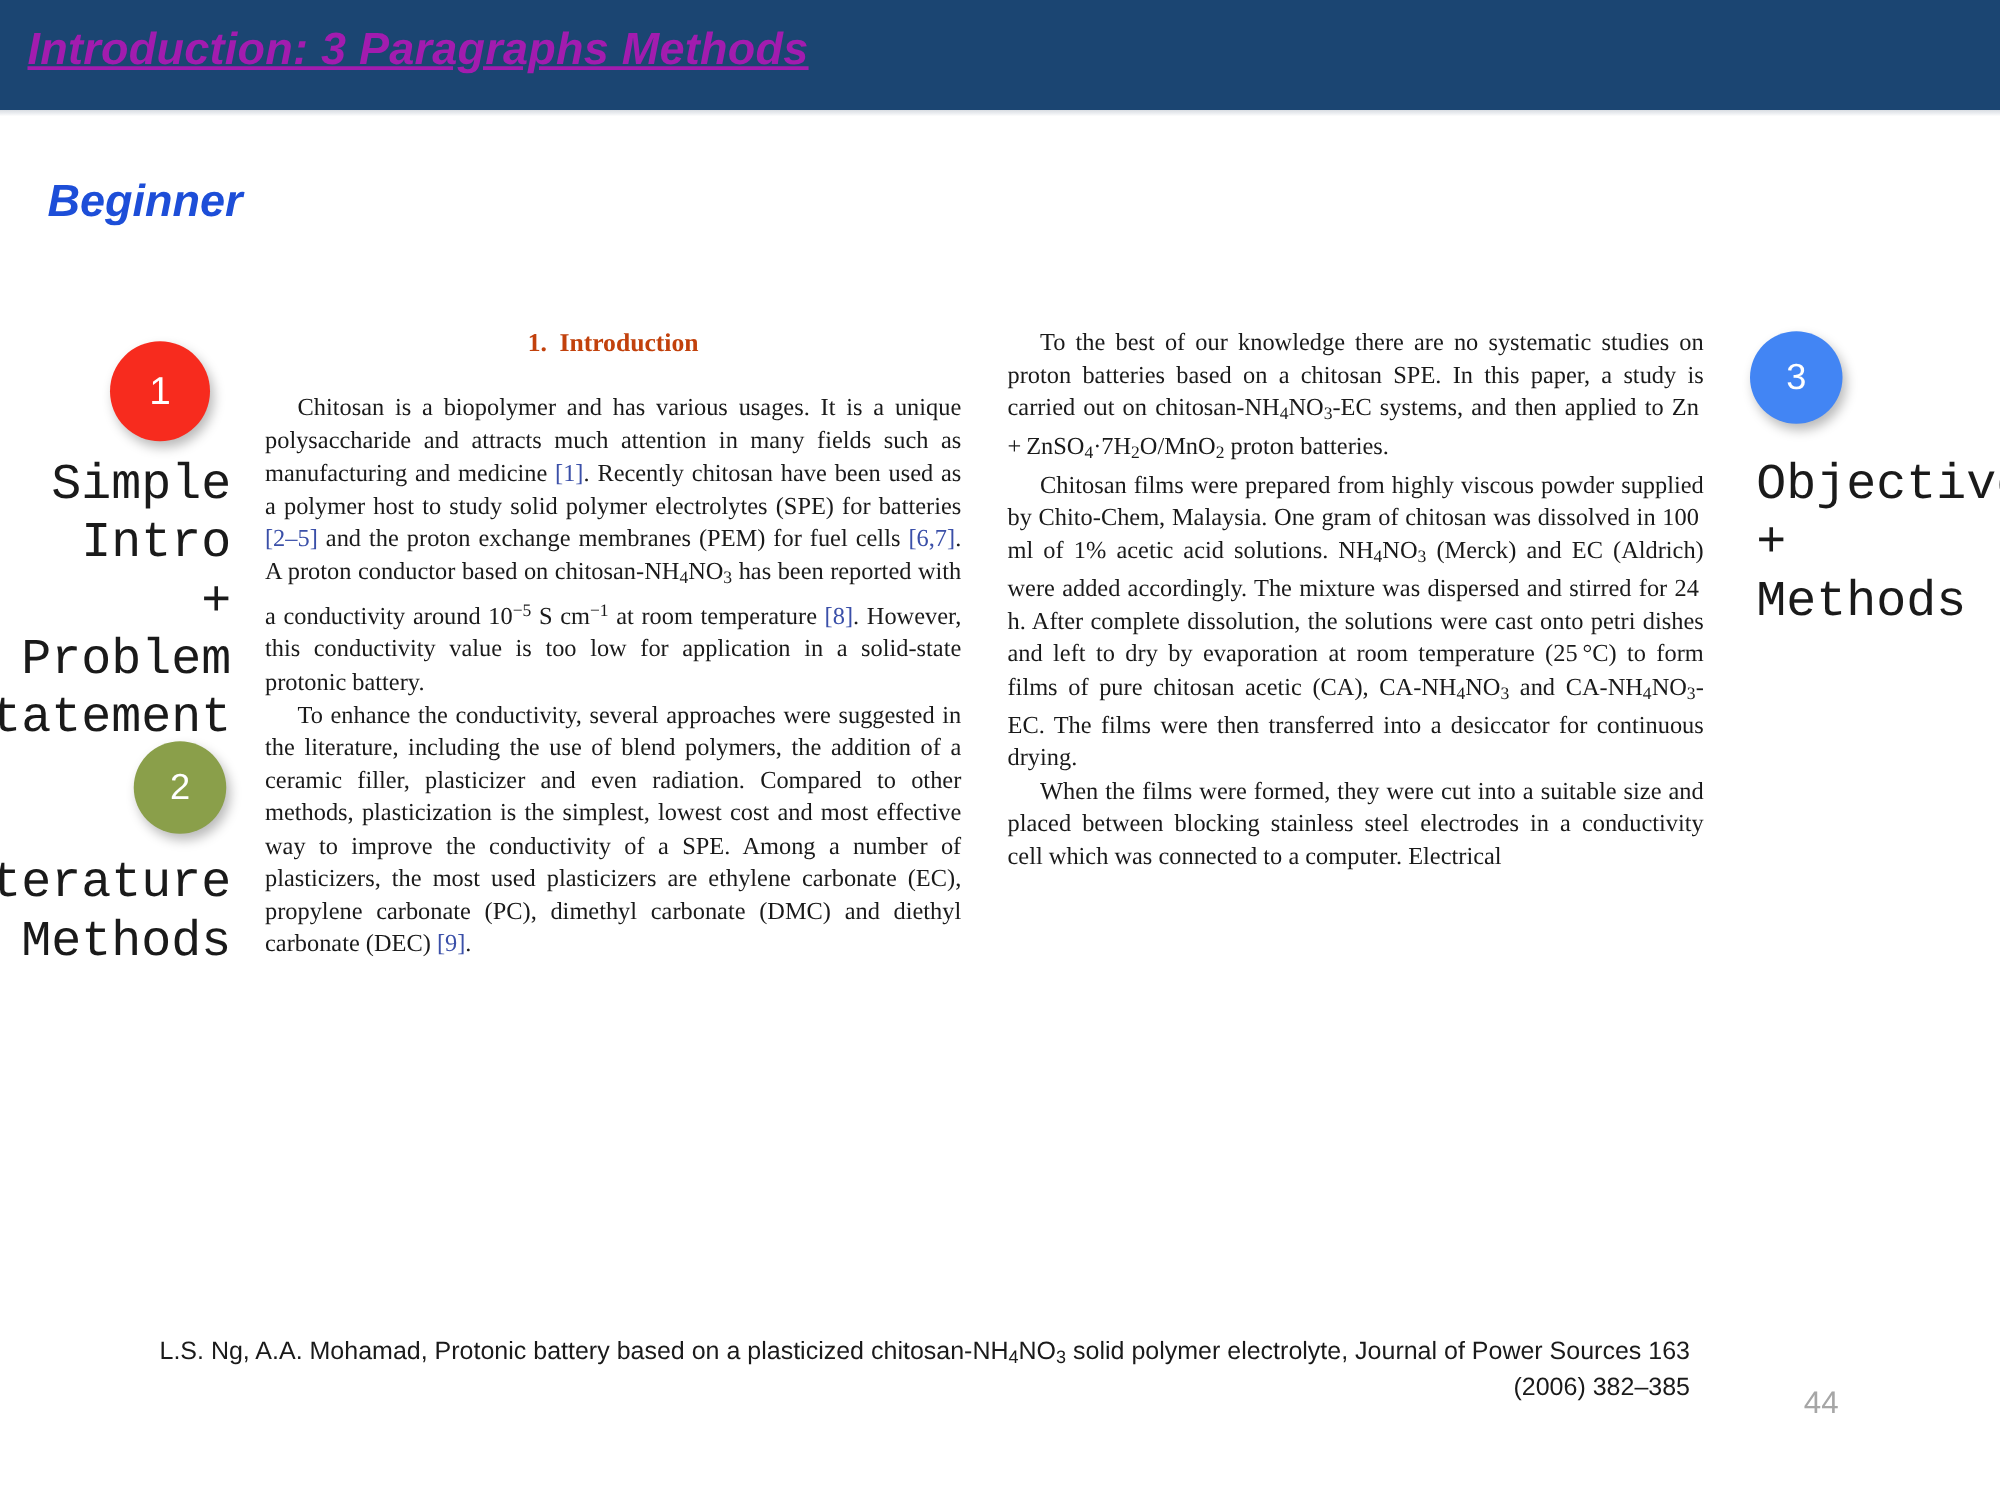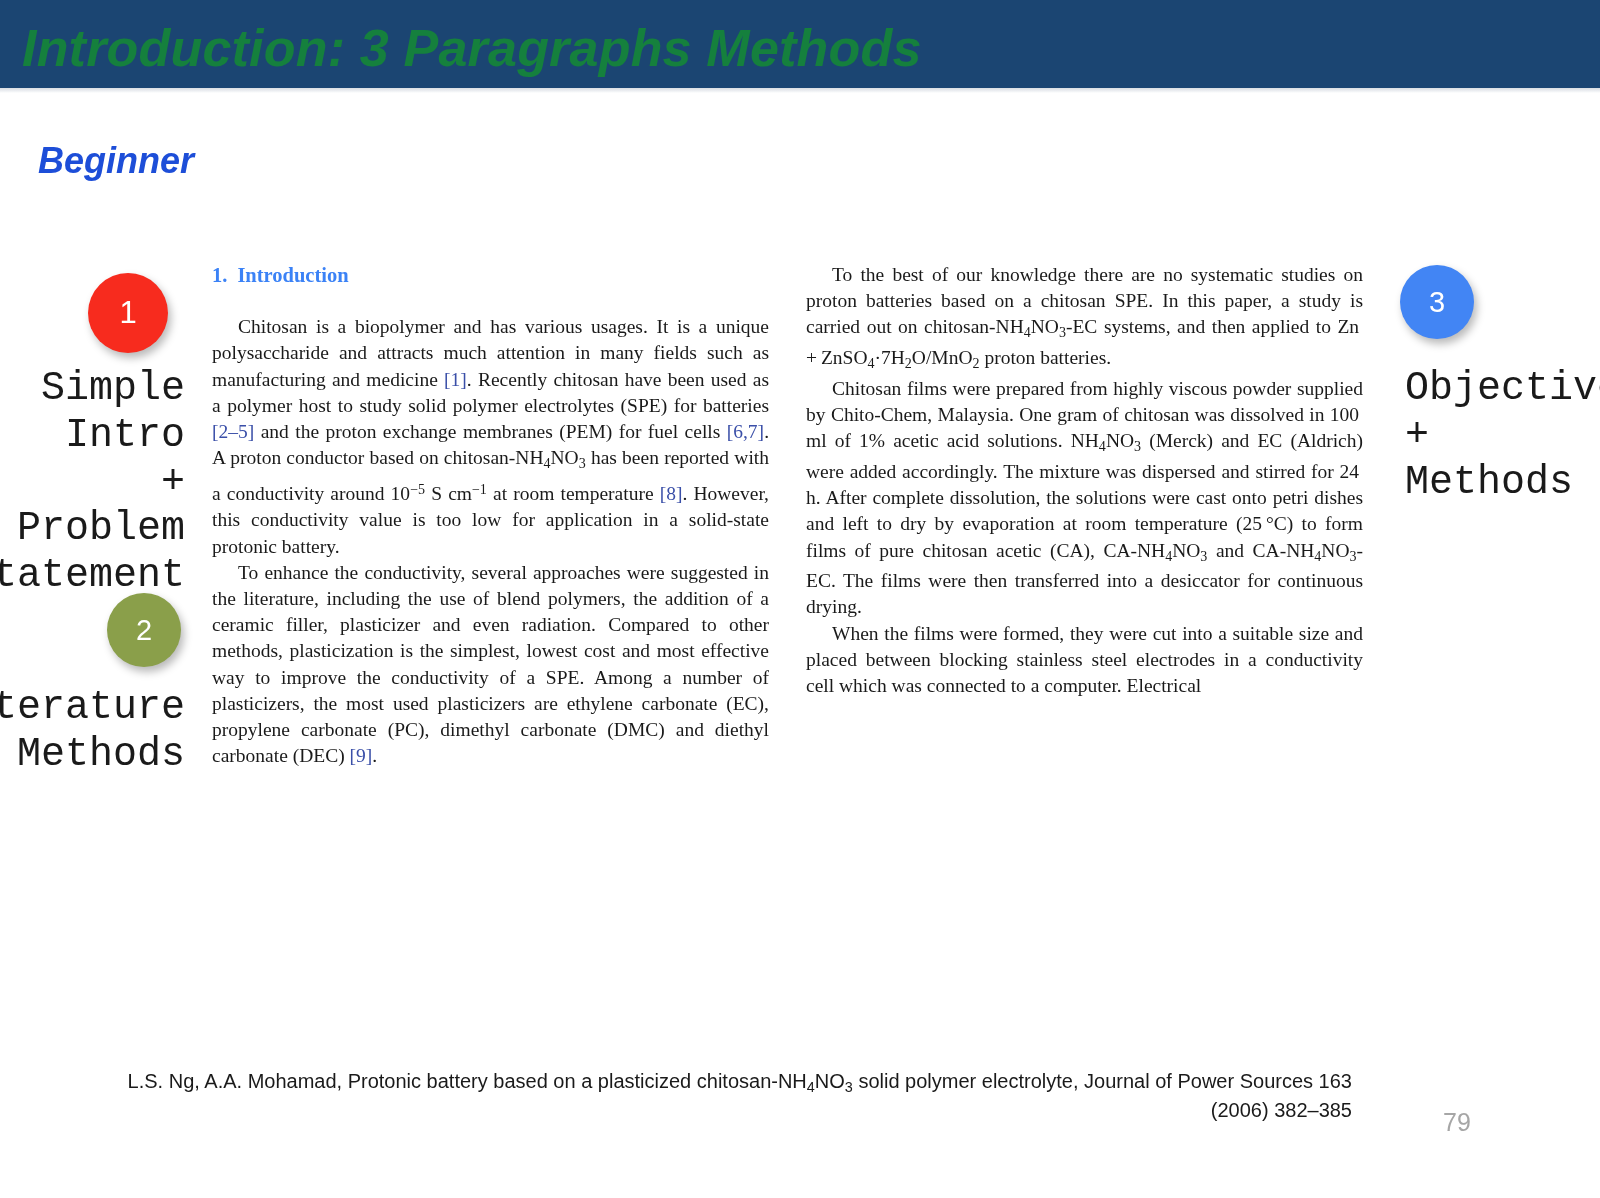--- a/index.html
+++ b/index.html
@@ -29,26 +29,27 @@
     left: 0; top: 88px;
     width: 1600px;
     height: 5px;
     background: linear-gradient(to bottom, #d9dde2 0%, #eef0f3 60%, #ffffff 100%);
   }
   .header-title {
     position: absolute;
     left: 22px;
     top: 18px;
     font-family: "Liberation Sans", sans-serif;
-    font-size: 52px;
+    font-size: 36px;
     font-weight: bold;
     font-style: italic;
-    color: #15803d;
+    color: #a21caf;
     letter-spacing: 0.2px;
     white-space: nowrap;
+    text-decoration: underline;
   }
 
   
   .subhead {
     position: absolute;
     left: 38px;
     top: 140px;
     font-family: "Liberation Sans", sans-serif;
     font-size: 36px;
     font-weight: bold;
@@ -121,23 +122,23 @@
     text-align: justify;
     text-justify: inter-word;
   }
   .col-left  { left: 212px; width: 557px; }
   .col-right { left: 806px; width: 557px; }
 
   .sec-head {
     font-family: "Liberation Serif", serif;
     font-size: 20.5px;
     font-weight: bold;
-    color: #3b82f6;
+    color: #c2410c;
     margin: 0 0 26px 0;
-    text-align: left;
+    text-align: center;
   }
   .sec-head .num { margin-right: 10px; }
 
   .para {
     margin: 0;
     text-indent: 26px;
     text-align: justify;
   }
   .para + .para { margin-top: 0; }
 
@@ -211,13 +212,13 @@
 
   <div class="col col-right">
     <p class="para" id="right-p1">To the best of our knowledge there are no systematic studies on proton batteries based on a chitosan SPE. In this paper, a study is carried out on chitosan-NH<sub>4</sub>NO<sub>3</sub>-EC systems, and then applied to Zn + ZnSO<sub>4</sub>·7H<sub>2</sub>O/MnO<sub>2</sub> proton batteries.</p>
     <p class="para" id="right-p2">Chitosan films were prepared from highly viscous powder supplied by Chito-Chem, Malaysia. One gram of chitosan was dissolved in 100 ml of 1% acetic acid solutions. NH<sub>4</sub>NO<sub>3</sub> (Merck) and EC (Aldrich) were added accordingly. The mixture was dispersed and stirred for 24 h. After complete dissolution, the solutions were cast onto petri dishes and left to dry by evaporation at room temperature (25 °C) to form films of pure chitosan acetic (CA), CA-NH<sub>4</sub>NO<sub>3</sub> and CA-NH<sub>4</sub>NO<sub>3</sub>-EC. The films were then transferred into a desiccator for continuous drying.</p>
     <p class="para">When the films were formed, they were cut into a suitable size and placed between blocking stainless steel electrodes in a conductivity cell which was connected to a computer. Electrical</p>
   </div>
 
 </div>
 
 <div class="footer-citation" id="footer-citation">L.S. Ng, A.A. Mohamad, Protonic battery based on a plasticized chitosan-NH<sub>4</sub>NO<sub>3</sub> solid polymer electrolyte, Journal of Power Sources 163 (2006) 382–385</div>
-<div class="page-number">79</div>
+<div class="page-number">44</div>
 
 </body></html>

